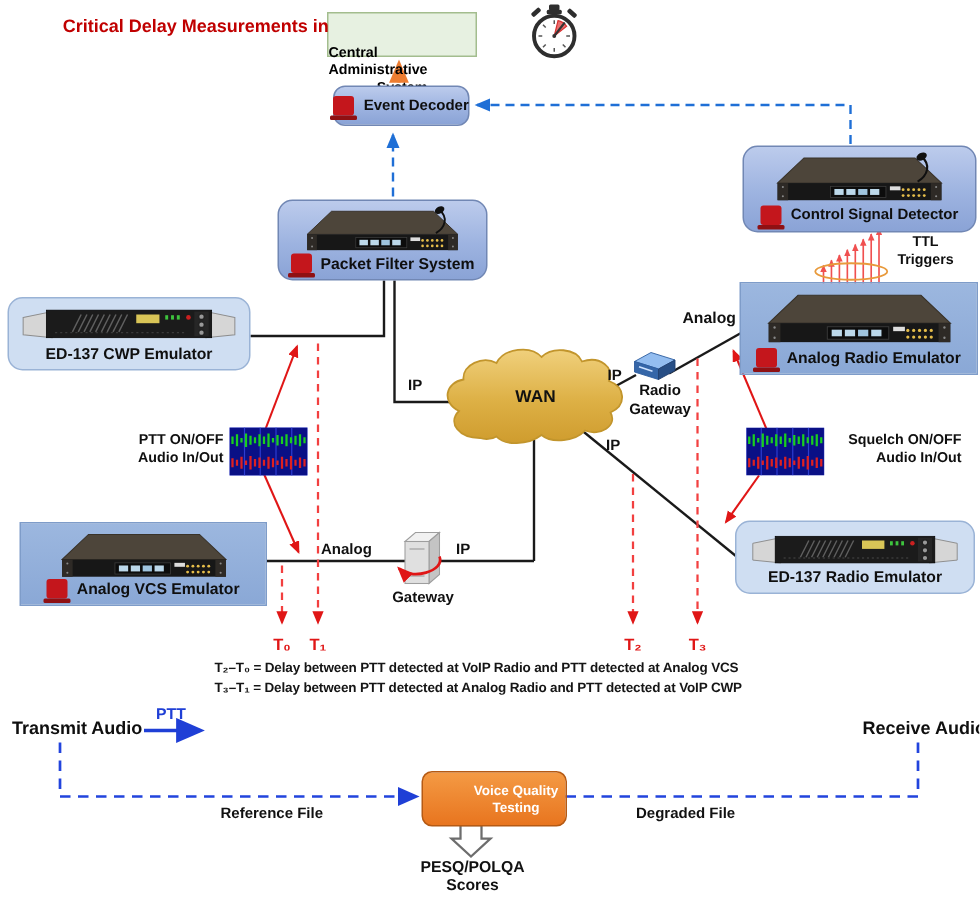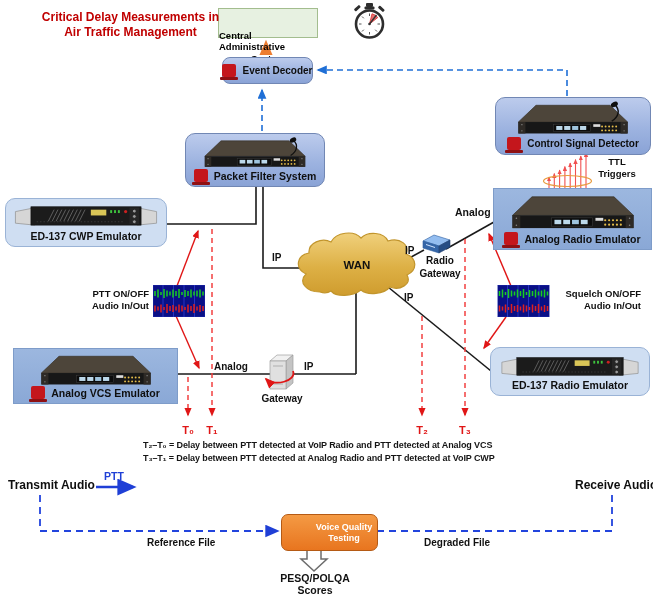--- a/index.html
+++ b/index.html
@@ -222,21 +222,20 @@
 
     <line x1="96" y1="487" x2="133" y2="487" stroke="#1f3fd6" stroke-width="2.4" marker-end="url(#mBlueBig)"></line>
 
     <line x1="266" y1="55" x2="266" y2="43" stroke="#ed7d31" stroke-width="2.2" marker-end="url(#mOrange)"></line>
 
     <polygon points="307,550 321,550 321,559 327,559 314,571 301,559 307,559" fill="#fff" stroke="#6d6d6d" stroke-width="1.5"></polygon>
   </svg>
 
   <div class="abs lbl" style="left:18px;top:10px;width:225px;text-align:center;color:#C00000;font-size:12px;line-height:1.25;">
     <div>Critical Delay Measurements in</div>
-    <div>Air Traffic Management</div>
   </div>
 
   <div class="abs node node-green" style="left:218px;top:8px;width:100px;height:30px;display:flex;flex-direction:column;align-items:center;justify-content:center;">
     <div style="font-size:9.5px;font-weight:bold;line-height:1.2;margin-top:48px;">Central Administrative</div>
     <div style="font-size:9.5px;font-weight:bold;line-height:1.2;">System</div>
   </div>
 
   <div class="abs node node-blue lrow" style="left:222px;top:57px;width:91px;height:27px;border-radius:8px;">
     <span class="gl-badge">
         <i>GL</i>

